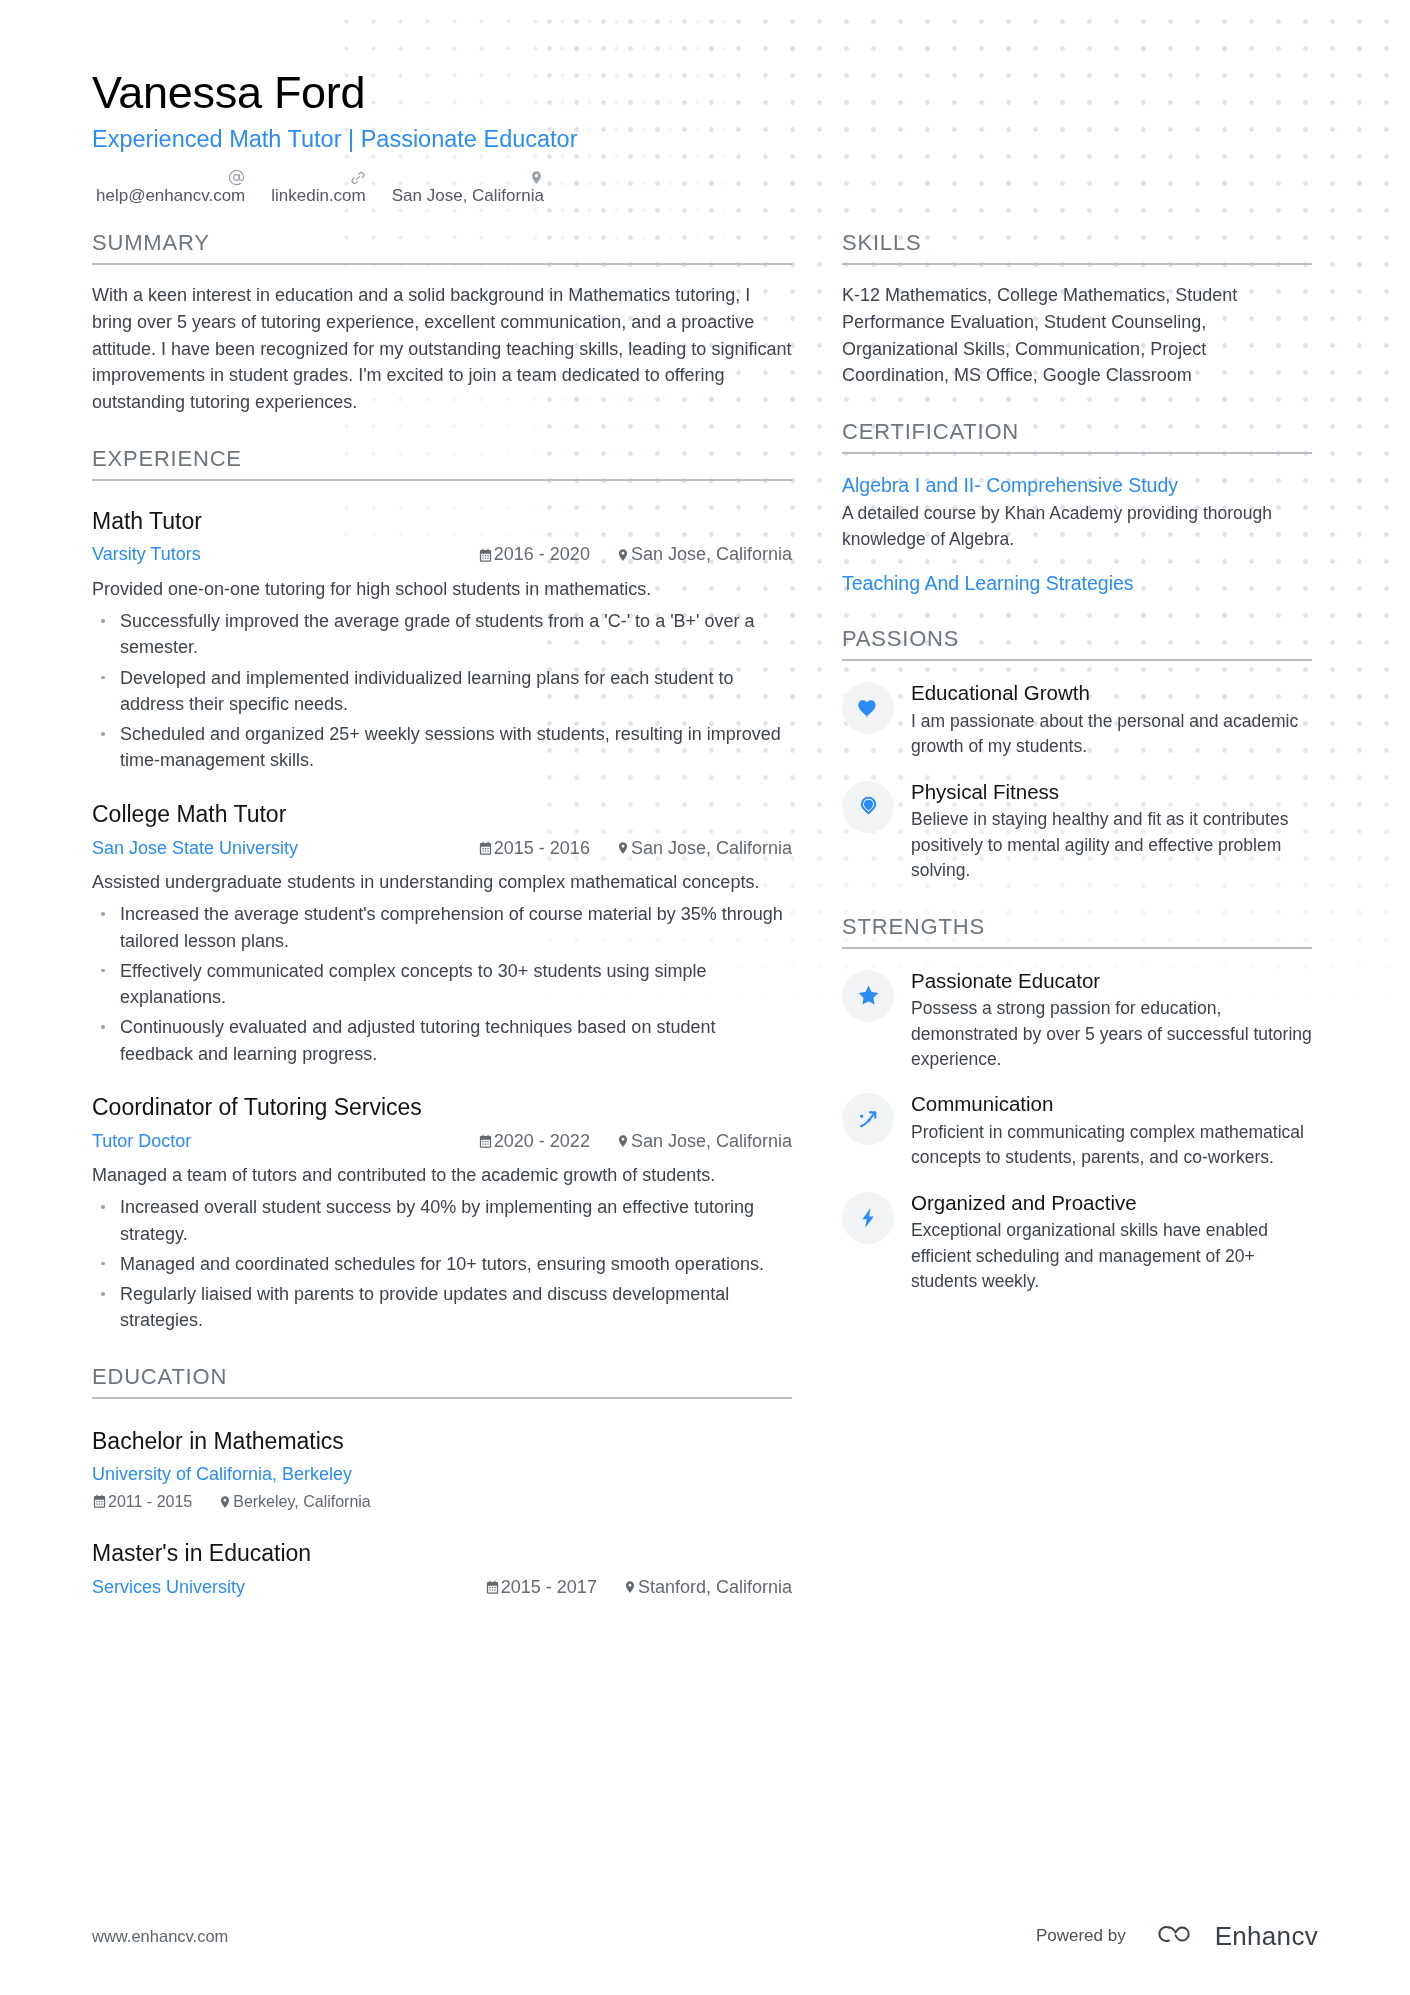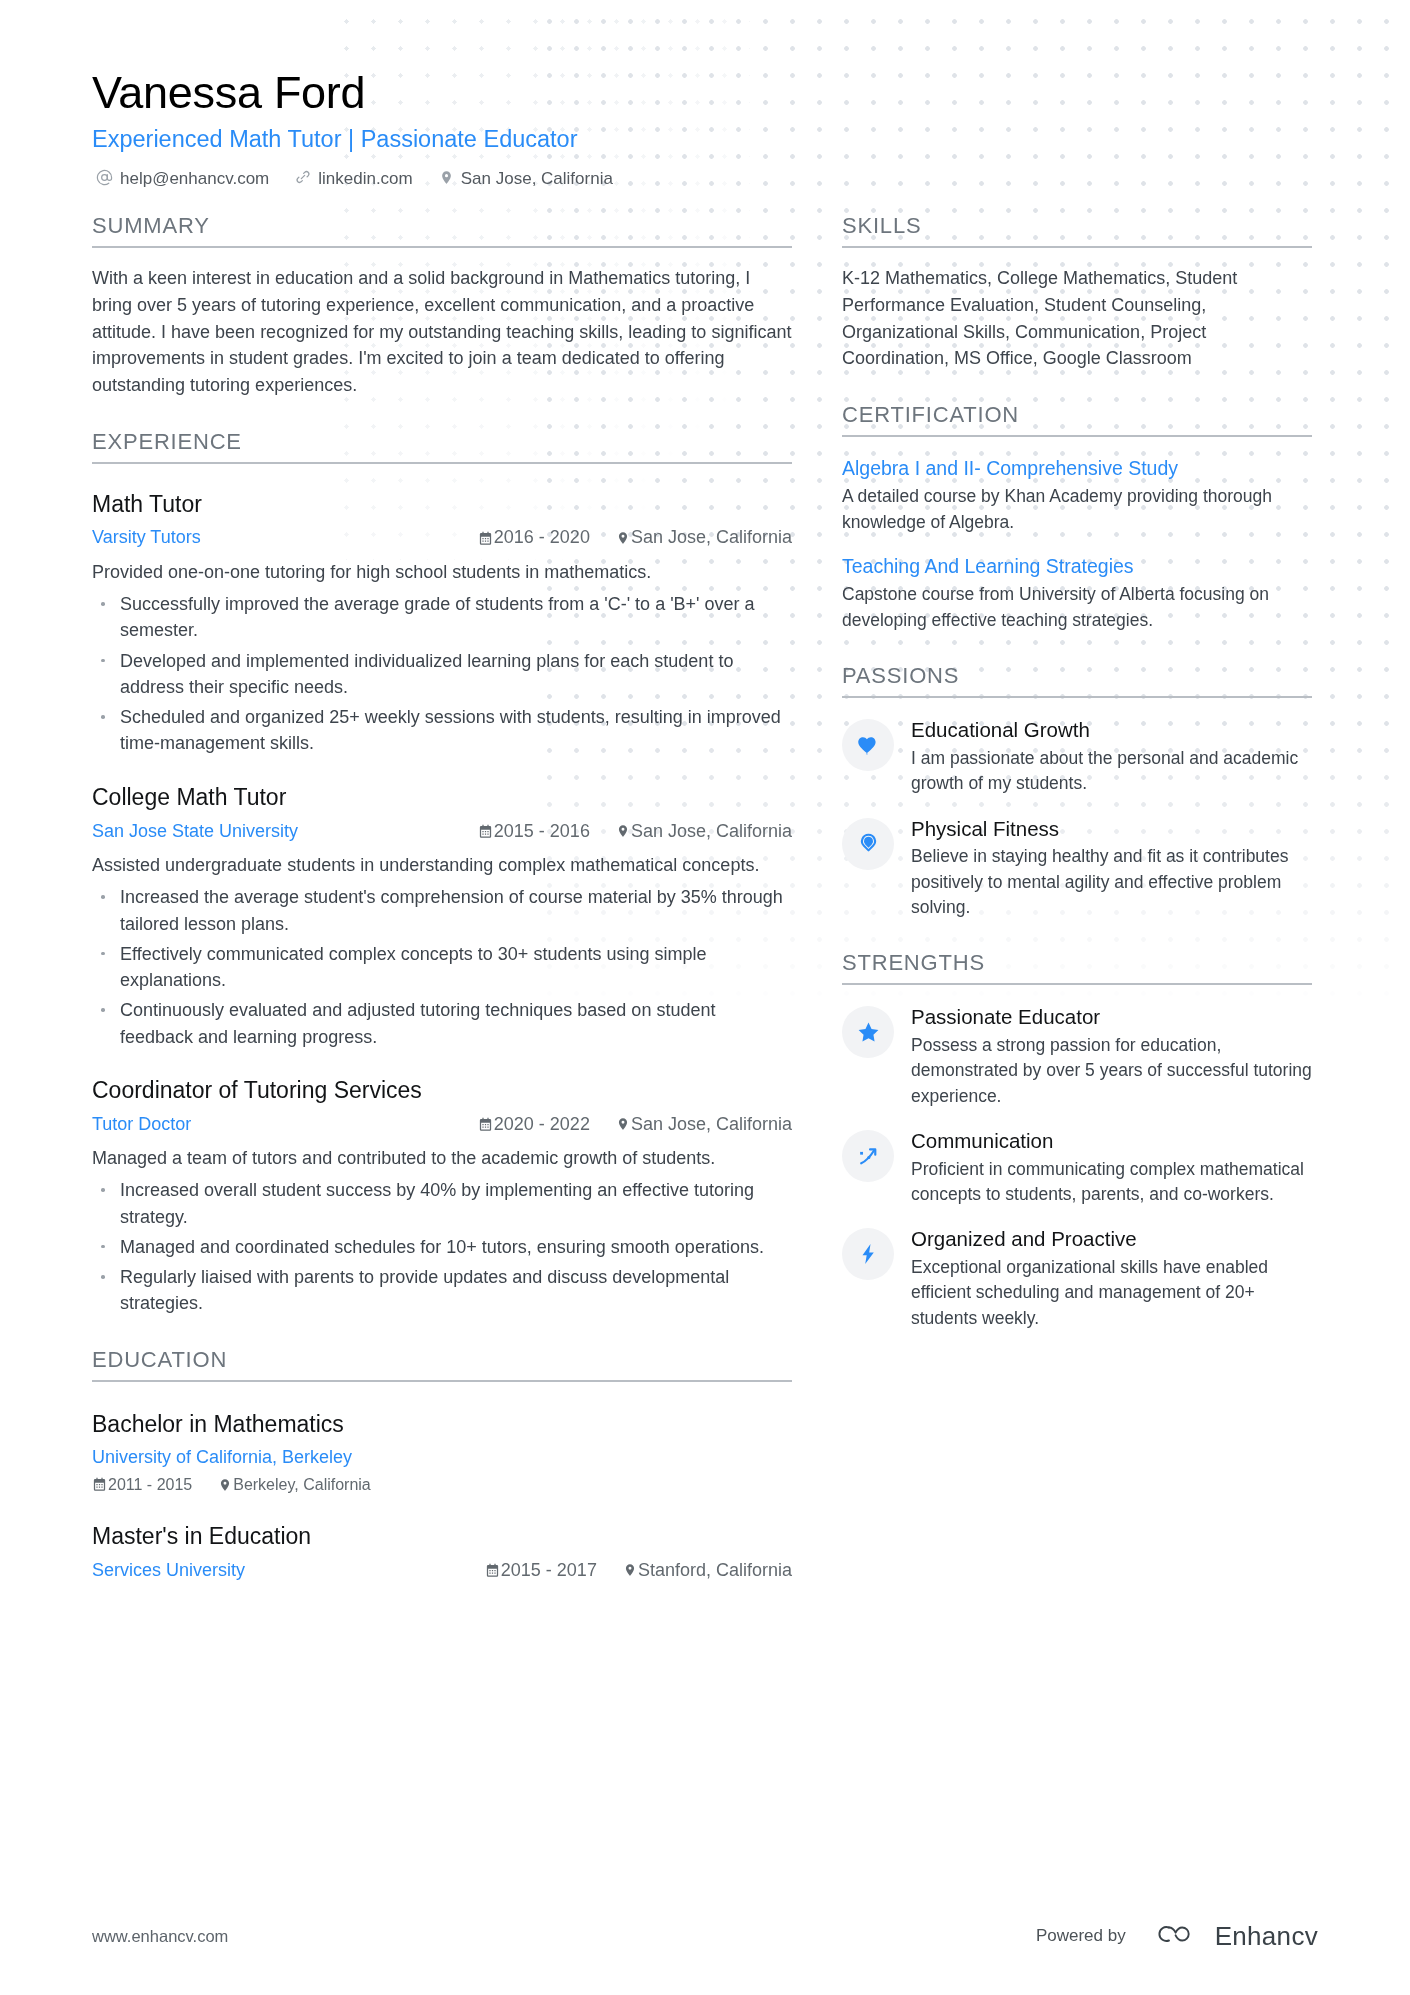--- a/index.html
+++ b/index.html
@@ -57,21 +57,21 @@
   }
   .contact {
     display:flex;
     align-items:center;
     gap:26px;
     margin-top:15px;
     font-size:17px;
     color:#53595f;
     padding-left:4px;
   }
-  .contact .citem { display:flex; align-items:flex-start; gap:7px; white-space:nowrap; }
+  .contact .citem { display:flex; align-items:flex-end; white-space:nowrap;flex-direction:column; }
   .contact svg { display:block; }
 
   
   .cols { display:flex; margin-top:24px; align-items:flex-start; }
   .col-left { width:700px; flex:0 0 700px; }
   .col-gap { width:50px; flex:0 0 50px; }
   .col-right { width:470px; flex:0 0 470px; }
 
   
   .sec-title {
@@ -395,21 +395,20 @@
       <div class="sec">
         <div class="sec-title">CERTIFICATION</div>
 
         <div class="cert-item">
           <div class="cert-name">Algebra I and II- Comprehensive Study</div>
           <div class="cert-desc">A detailed course by Khan Academy providing thorough knowledge of Algebra.</div>
         </div>
 
         <div class="cert-item">
           <div class="cert-name">Teaching And Learning Strategies</div>
-          <div class="cert-desc">Capstone course from University of Alberta focusing on developing effective teaching strategies.</div>
         </div>
       </div>
 
       <div class="sec">
         <div class="sec-title">PASSIONS</div>
 
         <div class="ic-row">
           <span class="ic-circle">
             <svg width="26" height="26" viewBox="0 0 24 24" fill="#2a8cf7">
                 <path d="M12 20.5l-1.4-1.3C5.8 15 3 12.4 3 9.2 3 6.7 5 4.8 7.4 4.8c1.4 0 2.8.7 3.6 1.8.8-1.1 2.2-1.8 3.6-1.8C17 4.8 19 6.7 19 9.2c0 3.2-2.8 5.8-7.6 10l-1.4 1.3z"></path>

